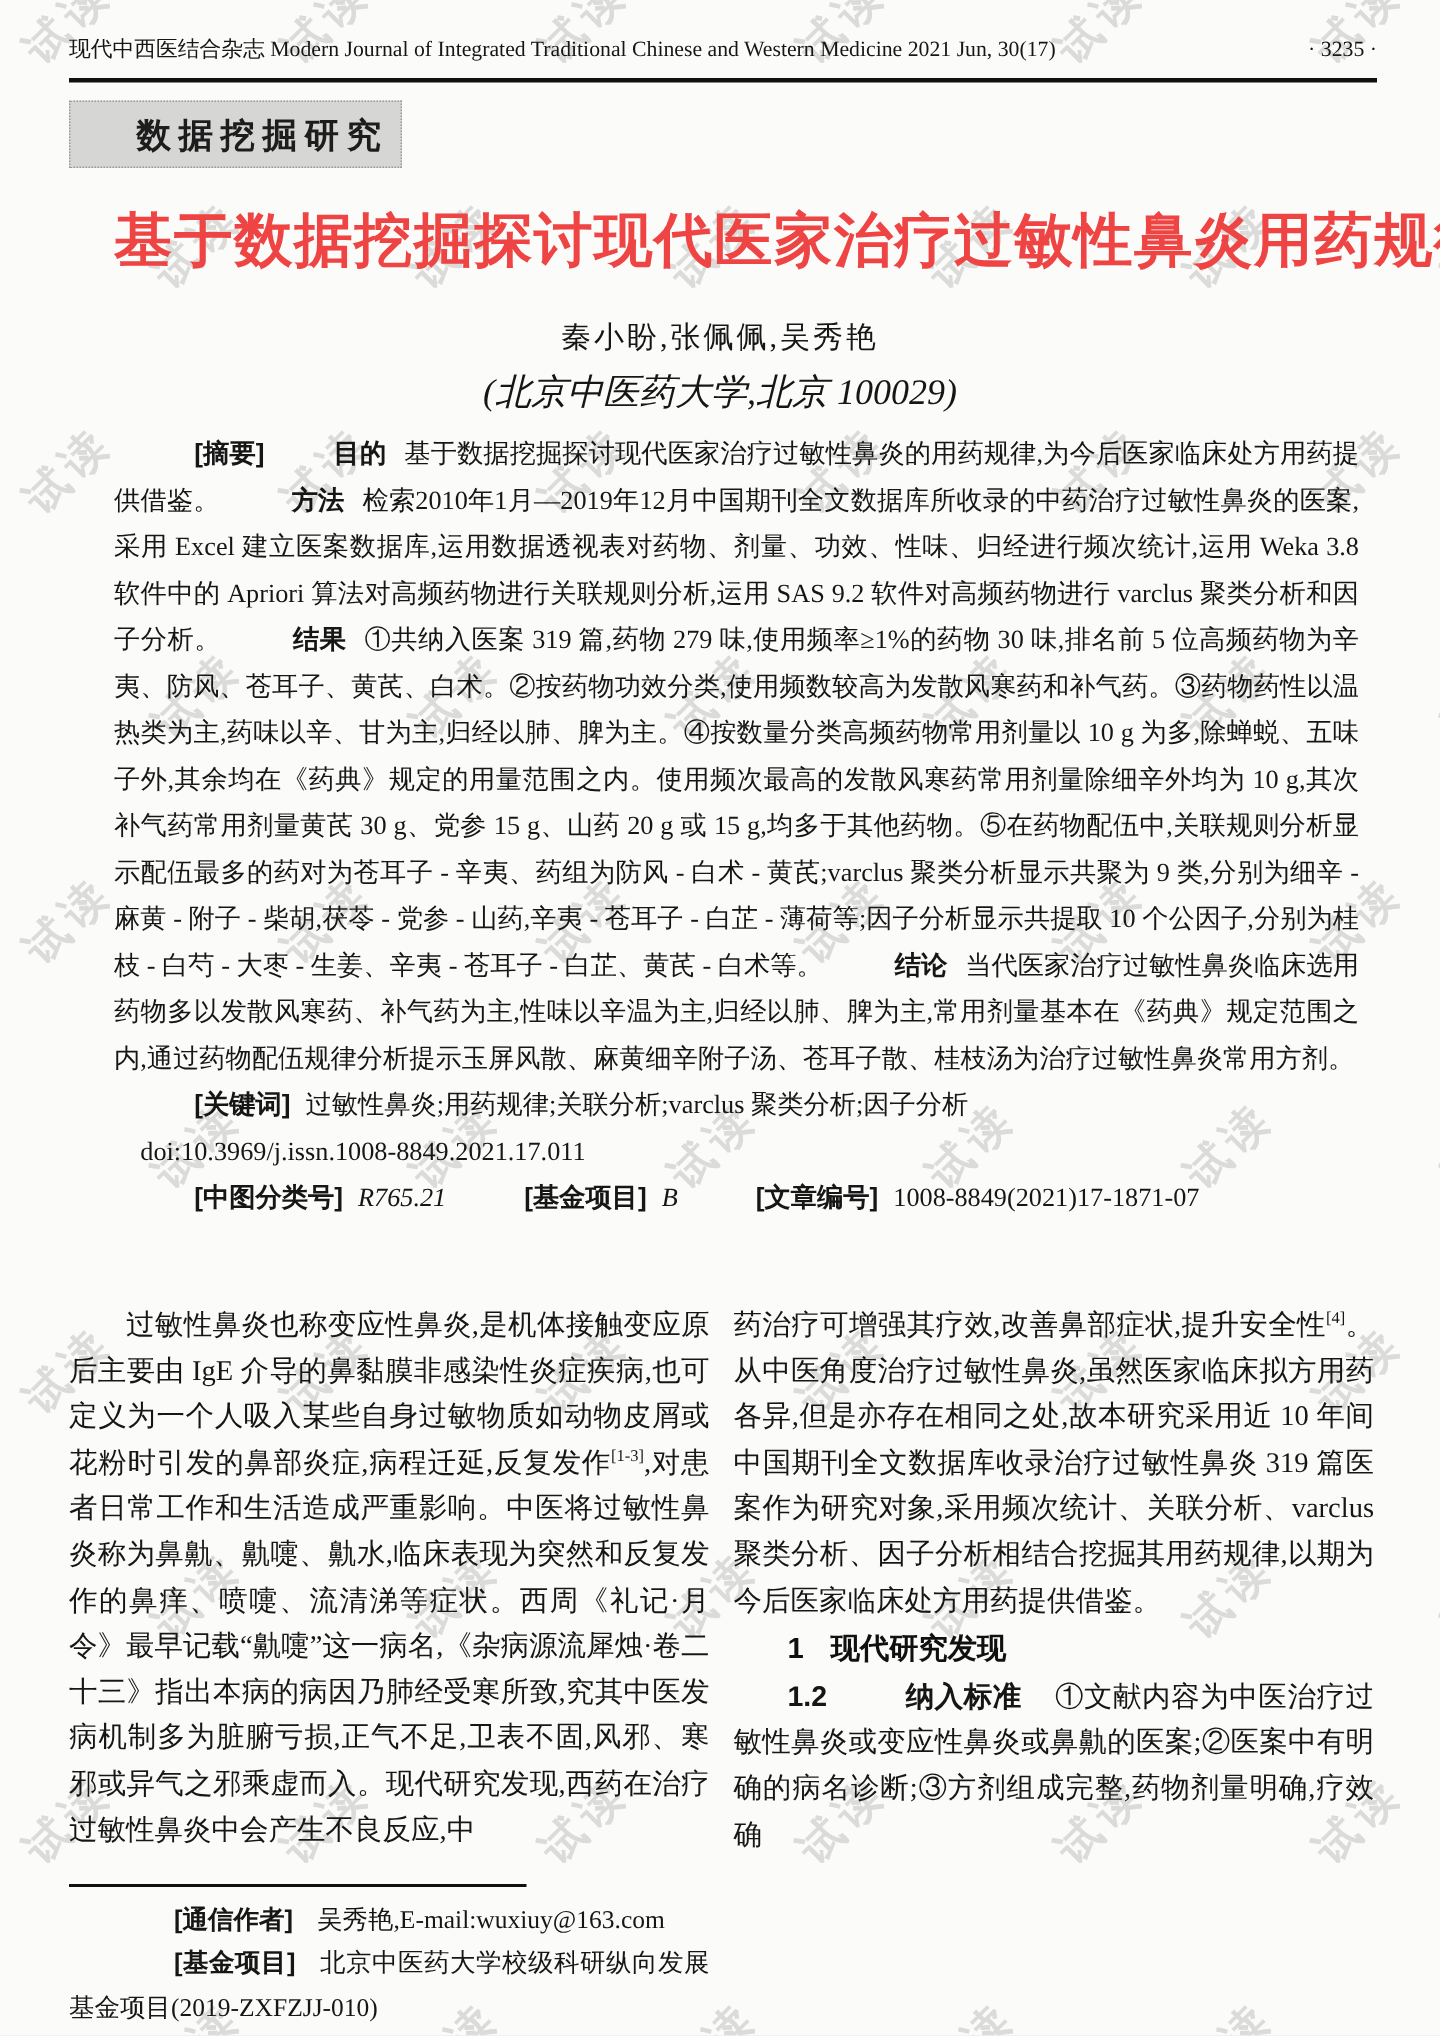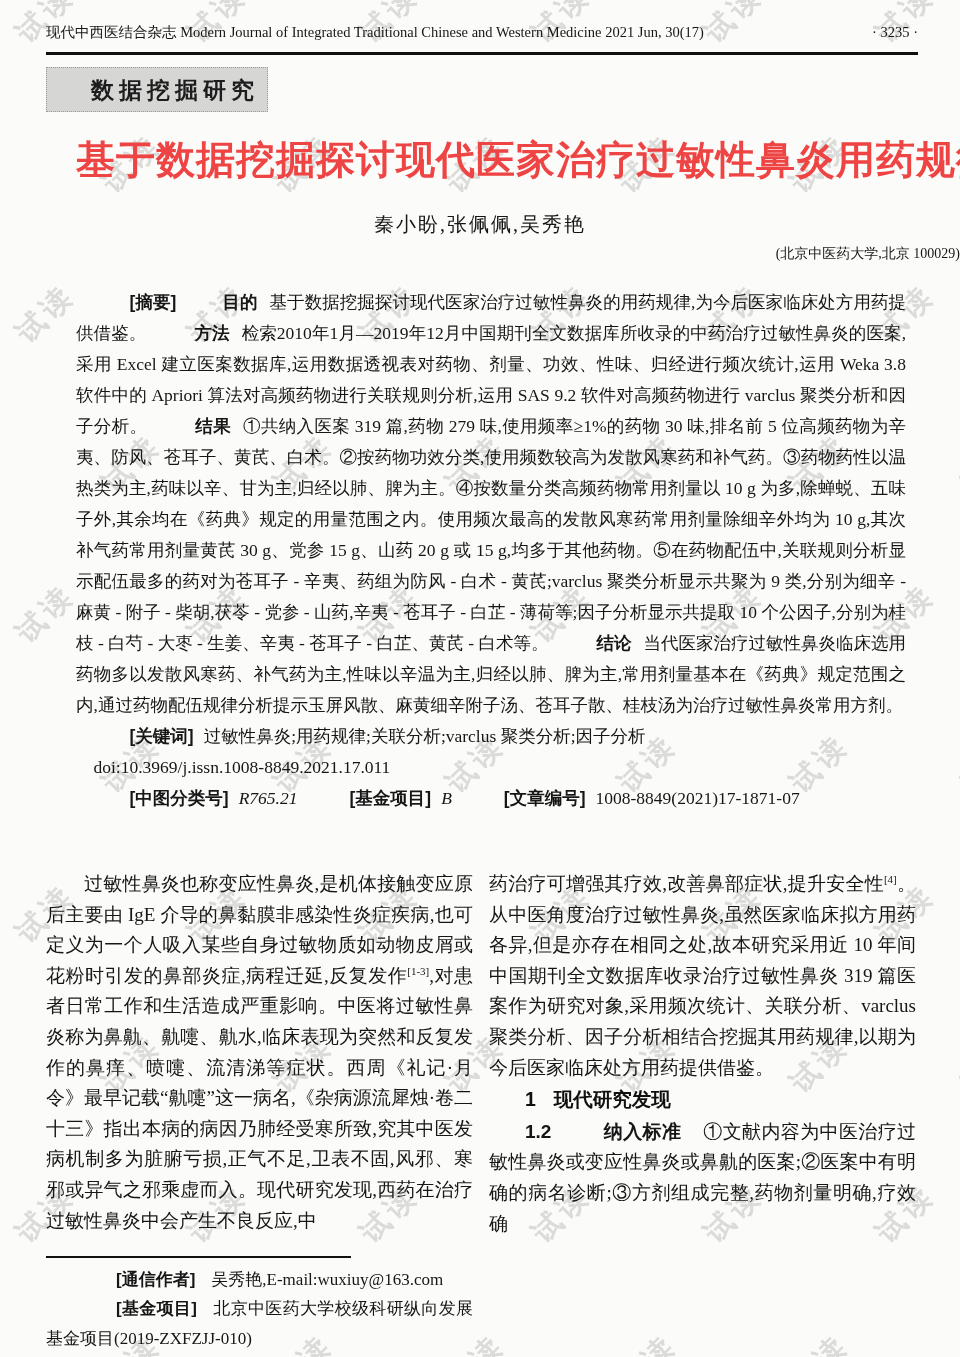--- a/index.html
+++ b/index.html
@@ -28,21 +28,21 @@
     position:absolute;top:67px;left:46px;width:222px;height:45px;
     line-height:45px;text-align:center;box-sizing:border-box;
     background:#d6d6d4;border:1px dotted #99999a;
     font-size:23px;letter-spacing:5px;color:#1d1d1d;
   }
   .title{
     position:absolute;top:133px;left:0;width:100%;margin:0;
     text-align:right;font-size:39px;letter-spacing:1px;color:#ef4444;
   }
   .authors{position:absolute;top:211px;width:100%;text-align:center;font-size:20px;letter-spacing:2px;}
-  .affiliation{position:absolute;top:245px;width:100%;text-align:right;font-size:14px;}
+  .affiliation{position:absolute;top:245px;width:100%;text-align:center;font-size:24px;font-style:italic;}
   .abstract{
     position:absolute;top:287px;left:76px;right:54px;
     font-size:17.5px;line-height:31px;text-align:justify;
   }
   .abstract p{margin:0;}
   .ab-p{text-indent:1em;}
   .kw-line,.doi-line,.cls-line{text-indent:1em;}
   .lab{margin-right:10px;}
   .runlab{margin:0 12px;}
   .cls-line .v{margin-right:16px;font-style:italic;}

